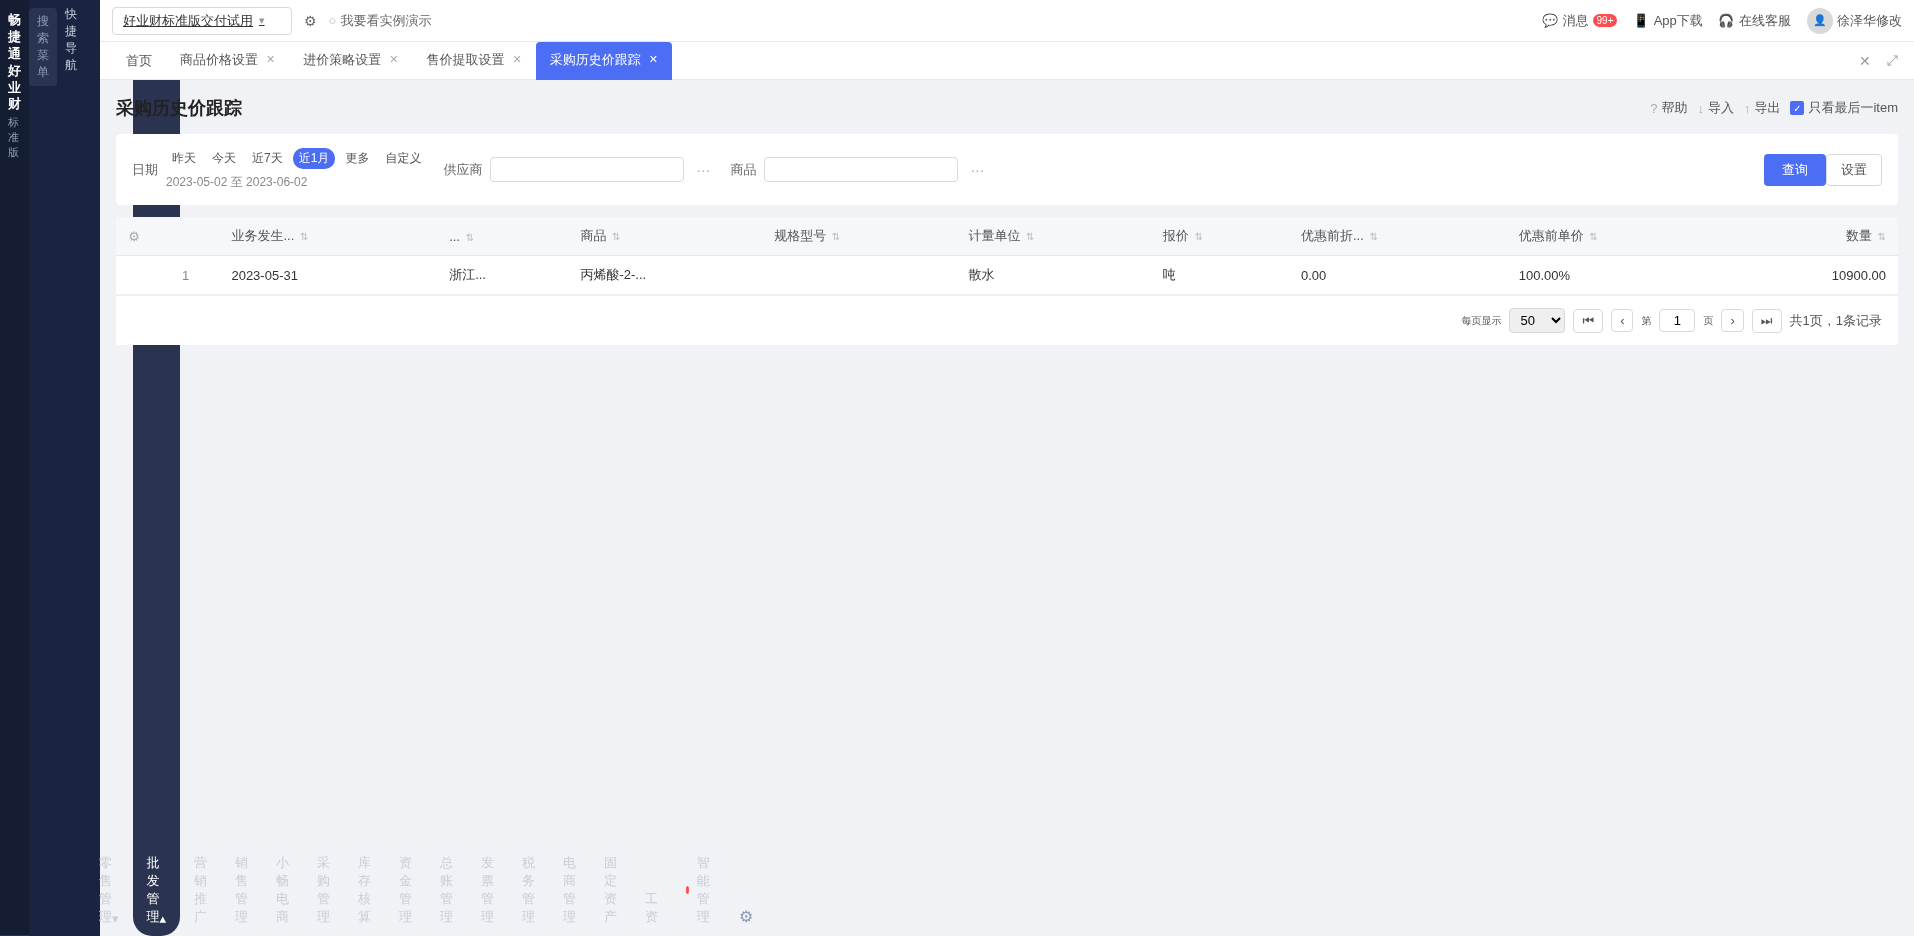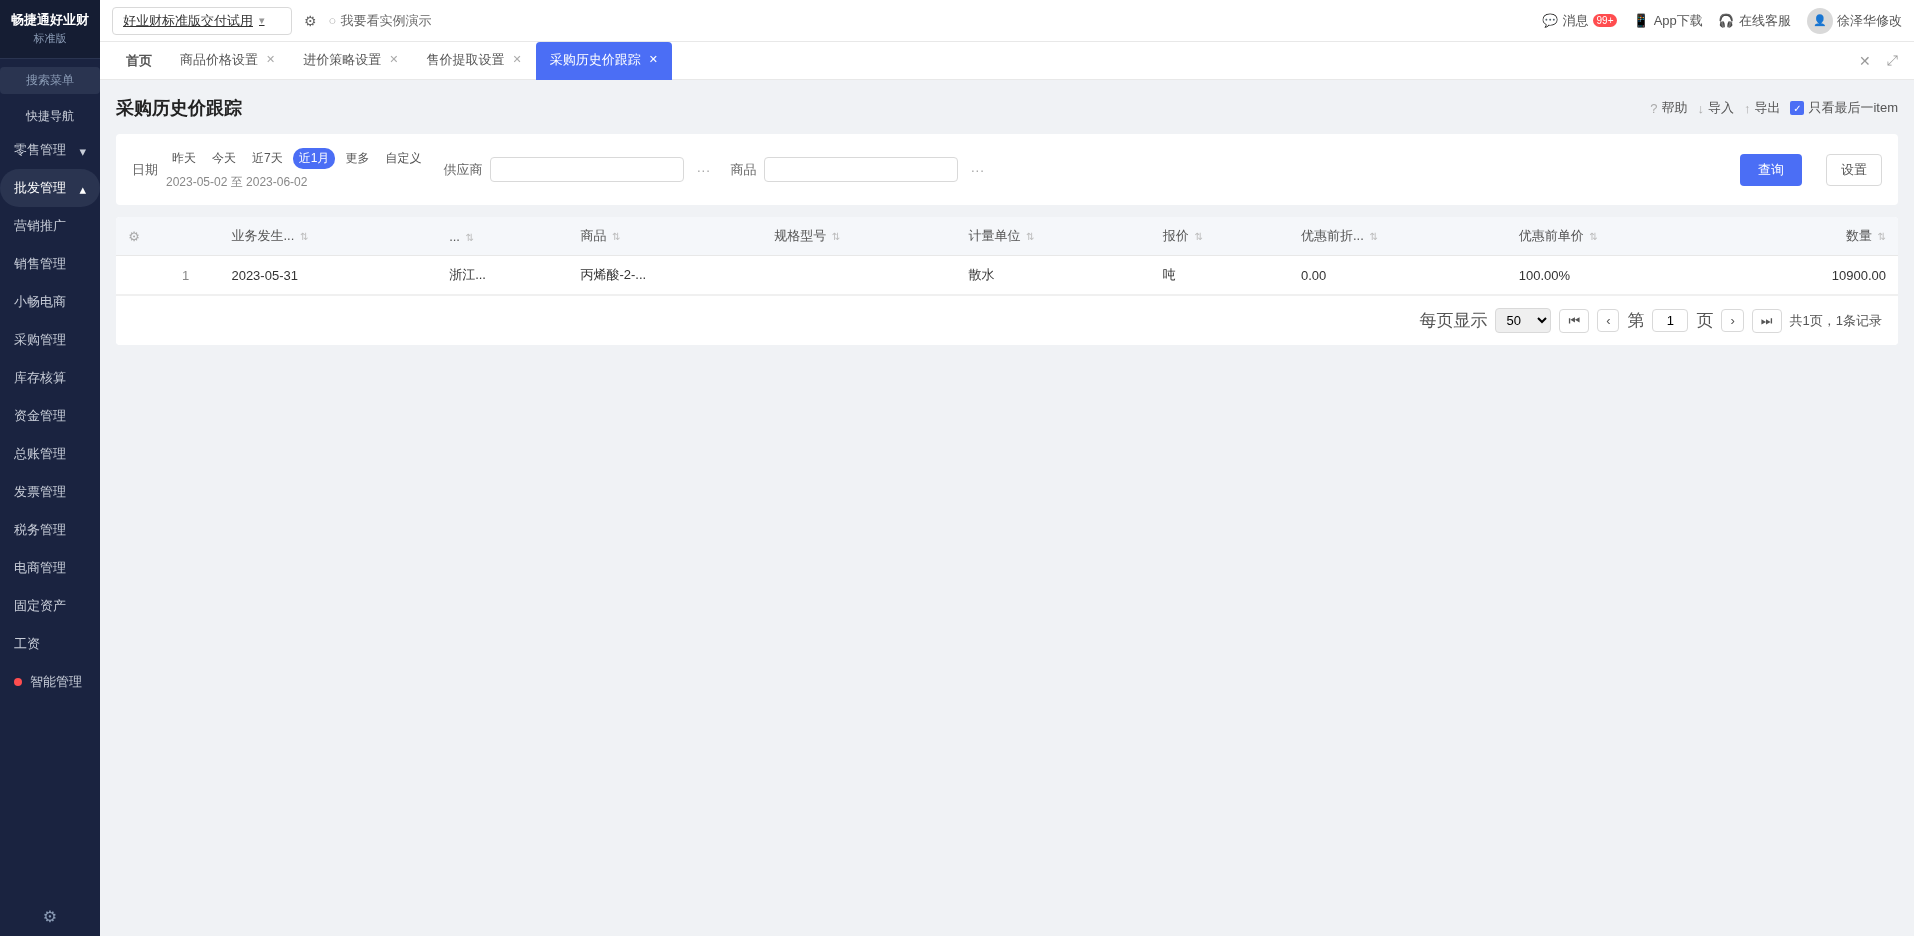--- a/index.html
+++ b/index.html
@@ -1,19 +1,19 @@
 <!DOCTYPE html>
 <html><head>
   <meta charset="utf-8">
   <style>
     * { margin: 0; padding: 0; box-sizing: border-box; }
     body { font-family: "Microsoft YaHei", "PingFang SC", sans-serif; font-size: 13px; background: #f0f2f5; color: #333; display: flex; height: 936px; overflow: hidden; }
 
     
-    .sidebar { width: 100px; background: #1a2340; color: #c8cdd8; display: flex; flex-direction: column; height: 100%; flex-shrink: 0; }
+    .sidebar { width: 100px; background: #1a2340; color: #c8cdd8; display: flex; flex-direction: row; height: 100%; flex-shrink: 0; }
     .sidebar-logo { padding: 12px 8px; background: #151d33; display: flex; flex-direction: column; align-items: center; border-bottom: 1px solid #2a3450; }
     .sidebar-logo-text { color: #fff; font-size: 13px; font-weight: bold; line-height: 1.3; text-align: center; }
     .sidebar-logo-sub { color: #8a9bb5; font-size: 11px; margin-top: 2px; }
     .sidebar-search { padding: 8px 0; }
     .sidebar-search-btn { background: #2a3450; border: none; color: #8a9bb5; width: 100%; padding: 5px 8px; border-radius: 4px; cursor: pointer; font-size: 12px; text-align: center; }
     .sidebar-nav-item { padding: 6px 8px; cursor: pointer; font-size: 12px; text-align: center; color: #c8cdd8; }
     .sidebar-menu-item { display: flex; align-items: flex-end; justify-content: space-between; padding: 10px 14px; cursor: pointer; font-size: 13px; color: #c8cdd8; }
     .sidebar-menu-item.active { background: #2a3450; color: #fff; border-radius: 19px; }
     .sidebar-dot { width: 8px; height: 8px; background: #ff4d4f; border-radius: 50%; display: inline-block; margin-right: 4px; }
     .sidebar-bottom { margin-top: auto; padding: 10px; display: flex; justify-content: center; }
@@ -33,21 +33,21 @@
     .topbar-btn { display: flex; align-items: center; gap: 4px; font-size: 13px; color: #555; cursor: pointer; }
     .topbar-badge { background: #ff4d4f; color: #fff; font-size: 10px; border-radius: 8px; padding: 1px 4px; }
     .topbar-avatar { width: 26px; height: 26px; background: #d9d9d9; border-radius: 50%; display: flex; align-items: center; justify-content: center; font-size: 11px; color: #666; }
 
     
     .tabbar { background: #fff; display: flex; align-items: center; border-bottom: 1px solid #e8e8e8; padding: 0 12px; height: 38px; }
     .tab { display: flex; align-items: center; gap: 6px; padding: 0 14px; height: 38px; font-size: 13px; cursor: pointer; color: #555; border-bottom: 2px solid transparent; white-space: nowrap; }
     .tab.active { color: #fff; background: #4b6ef5; border-radius: 4px 4px 0 0; border-bottom: 2px solid #4b6ef5; }
     .tab .close { font-size: 11px; color: #aaa; margin-left: 2px; }
     .tab.active .close { color: #fff; }
-    .tab-home { color: #555; border-bottom: none; font-weight: bold; }
+    .tab-home { color: #555; border-bottom: none; }
     .tabbar-right { margin-left: auto; display: flex; align-items: center; gap: 8px; }
     .tabbar-icon-btn { color: #999; cursor: pointer; font-size: 14px; padding: 2px 4px; }
 
     
     .content { flex: 1; overflow: auto; padding: 16px; }
 
     
     .page-header { display: flex; align-items: center; justify-content: space-between; margin-bottom: 14px; }
     .page-title { font-size: 18px; font-weight: bold; color: #222; }
     .page-actions { display: flex; align-items: center; gap: 10px; }
@@ -60,39 +60,39 @@
     
     .filter-bar { background: #fff; border-radius: 4px; padding: 14px 16px; margin-bottom: 12px; display: flex; align-items: center; gap: 16px; flex-wrap: wrap; }
     .filter-group { display: flex; align-items: center; gap: 8px; }
     .filter-label { font-size: 13px; color: #666; white-space: nowrap; }
     .date-options { display: flex; align-items: center; gap: 4px; }
     .date-opt { font-size: 12px; color: #555; cursor: pointer; padding: 2px 6px; border-radius: 10px; }
     .date-opt.active { background: #4b6ef5; color: #fff; }
     .date-range { font-size: 12px; color: #888; margin-top: 3px; }
     .filter-input { border: 1px solid #d9d9d9; border-radius: 4px; padding: 4px 8px; font-size: 13px; min-width: 160px; color: #333; outline: none; }
     .filter-dots { color: #aaa; font-size: 14px; cursor: pointer; padding: 0 4px; }
-    .filter-actions { margin-left: auto; display: flex; gap: 24px; }
+    .filter-actions { margin-left: auto; display: flex; gap: 0; }
     .btn-query { background: #4b6ef5; color: #fff; border: none; border-radius: 4px; padding: 6px 18px; font-size: 13px; cursor: pointer; }
     .btn-setting { background: #fff; color: #555; border: 1px solid #d9d9d9; border-radius: 4px; padding: 6px 14px; font-size: 13px; cursor: pointer; }
 
     
     .table-wrapper { background: #fff; border-radius: 4px; overflow: hidden; }
     table { width: 100%; border-collapse: collapse; }
     thead tr { background: #f5f7fa; }
     thead th { padding: 10px 12px; text-align: left; font-size: 13px; font-weight: 500; color: #555; border-bottom: 1px solid #e8e8e8; white-space: nowrap; }
     thead th .sort-icon { color: #bbb; font-size: 10px; margin-left: 2px; cursor: pointer; }
     tbody tr { border-bottom: 1px solid #f0f0f0; }
     tbody td { padding: 10px 12px; font-size: 13px; color: #333; }
     .th-gear { width: 36px; text-align: center; }
     .td-num { color: #888; text-align: center; }
     .gear-icon { color: #aaa; cursor: pointer; }
 
     
     .pagination { display: flex; align-items: center; justify-content: flex-end; padding: 12px 16px; background: #fff; border-top: 1px solid #f0f0f0; gap: 8px; }
-    .pagination-label { font-size: 17px; color: #555; }
+    .pagination-label { font-size: 10px; color: #555; }
     .pagination-select { border: 1px solid #d9d9d9; border-radius: 4px; padding: 3px 6px; font-size: 13px; }
     .pagination-btn { border: 1px solid #d9d9d9; border-radius: 4px; padding: 3px 8px; background: #fff; cursor: pointer; font-size: 13px; color: #555; }
     .pagination-btn:disabled { color: #ccc; cursor: default; }
     .pagination-page { border: 1px solid #d9d9d9; border-radius: 4px; padding: 3px 6px; font-size: 13px; width: 36px; text-align: center; }
     .pagination-info { font-size: 13px; color: #555; }
 
     .filter-row { display: flex; align-items: center; gap: 16px; width: 100%; }
     .filter-col { display: flex; flex-direction: column; gap: 2px; }
   </style>
 </head>

